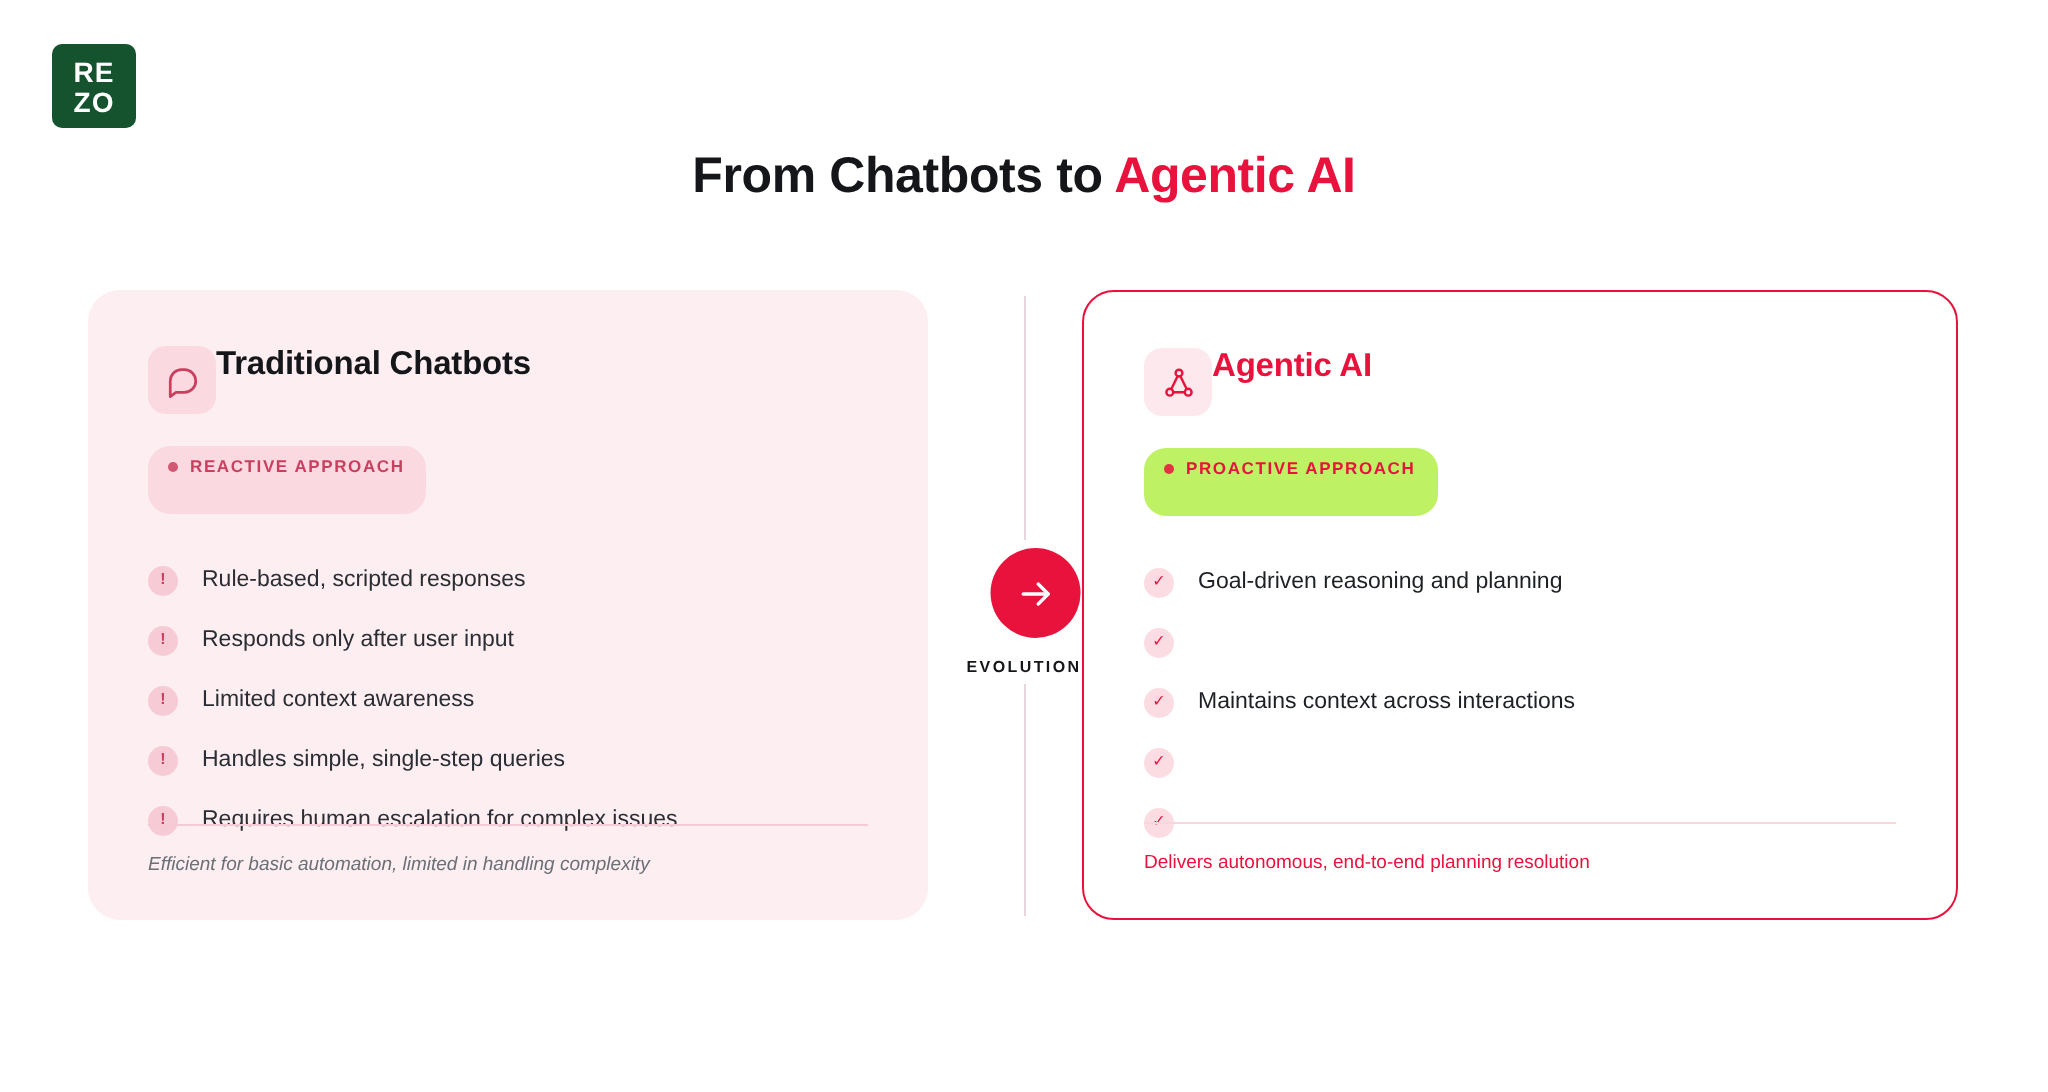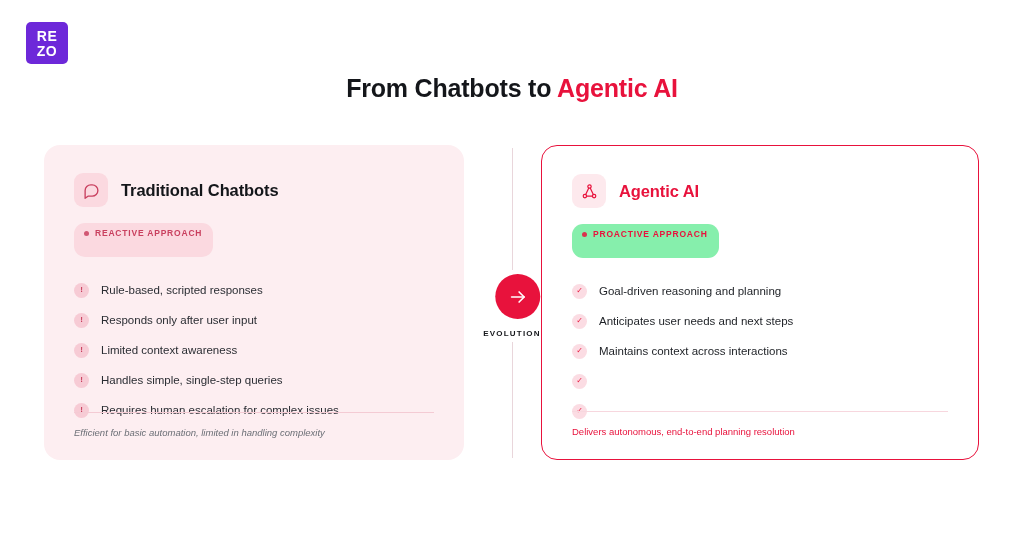--- a/index.html
+++ b/index.html
@@ -19,21 +19,21 @@
     background: #ffffff;
   }
 
   
   .logo {
     position: absolute;
     left: 26px;
     top: 22px;
     width: 42px;
     height: 42px;
-    background: #6d28d9;
+    background: #14532d;
     border-radius: 5px;
     display: flex;
     flex-direction: column;
     align-items: center;
     justify-content: center;
     line-height: 1;
   }
   .logo span {
     color: #ffffff;
     font-weight: 700;
@@ -76,22 +76,20 @@
     left: 541px;
     width: 438px;
     background: #ffffff;
     border: 1.3px solid #E8123C;
   }
 
   .card-inner { padding: 28px 30px 0 30px; position: relative; height: 100%; }
 
   .card-head {
     display: flex;
-    align-items: center;
-    gap: 13px;
   }
 
   .head-icon {
     width: 34px;
     height: 34px;
     border-radius: 9px;
     display: flex;
     align-items: center;
     justify-content: center;
     flex: 0 0 auto;
@@ -112,21 +110,21 @@
     align-items: center;
     gap: 6px;
     margin-top: 16px;
     padding: 5px 11px 19px 10px;
     border-radius: 11px;
     font-size: 8.5px;
     font-weight: 700;
     letter-spacing: 0.8px;
   }
   .badge.left { background: #FBD9E0; color: #C9405F; }
-  .badge.right { background: #86efac; color: #E8123C; }
+  .badge.right { background: #bef264; color: #E8123C; }
   .badge .dot {
     width: 5px; height: 5px; border-radius: 50%;
     background: currentColor;
     display: inline-block;
     opacity: 0.85;
   }
 
   .list { margin-top: 18px; }
   .list-item {
     display: flex;
@@ -304,21 +302,20 @@
         <span>PROACTIVE APPROACH</span>
       </div>
 
       <div class="list">
         <div class="list-item right">
           <span class="bullet right">✓</span>
           <span class="item-text">Goal-driven reasoning and planning</span>
         </div>
         <div class="list-item right">
           <span class="bullet right">✓</span>
-          <span class="item-text">Anticipates user needs and next steps</span>
         </div>
         <div class="list-item right">
           <span class="bullet right">✓</span>
           <span class="item-text">Maintains context across interactions</span>
         </div>
         <div class="list-item right">
           <span class="bullet right">✓</span>
         </div>
         <div class="list-item right">
           <span class="bullet right">✓</span>

